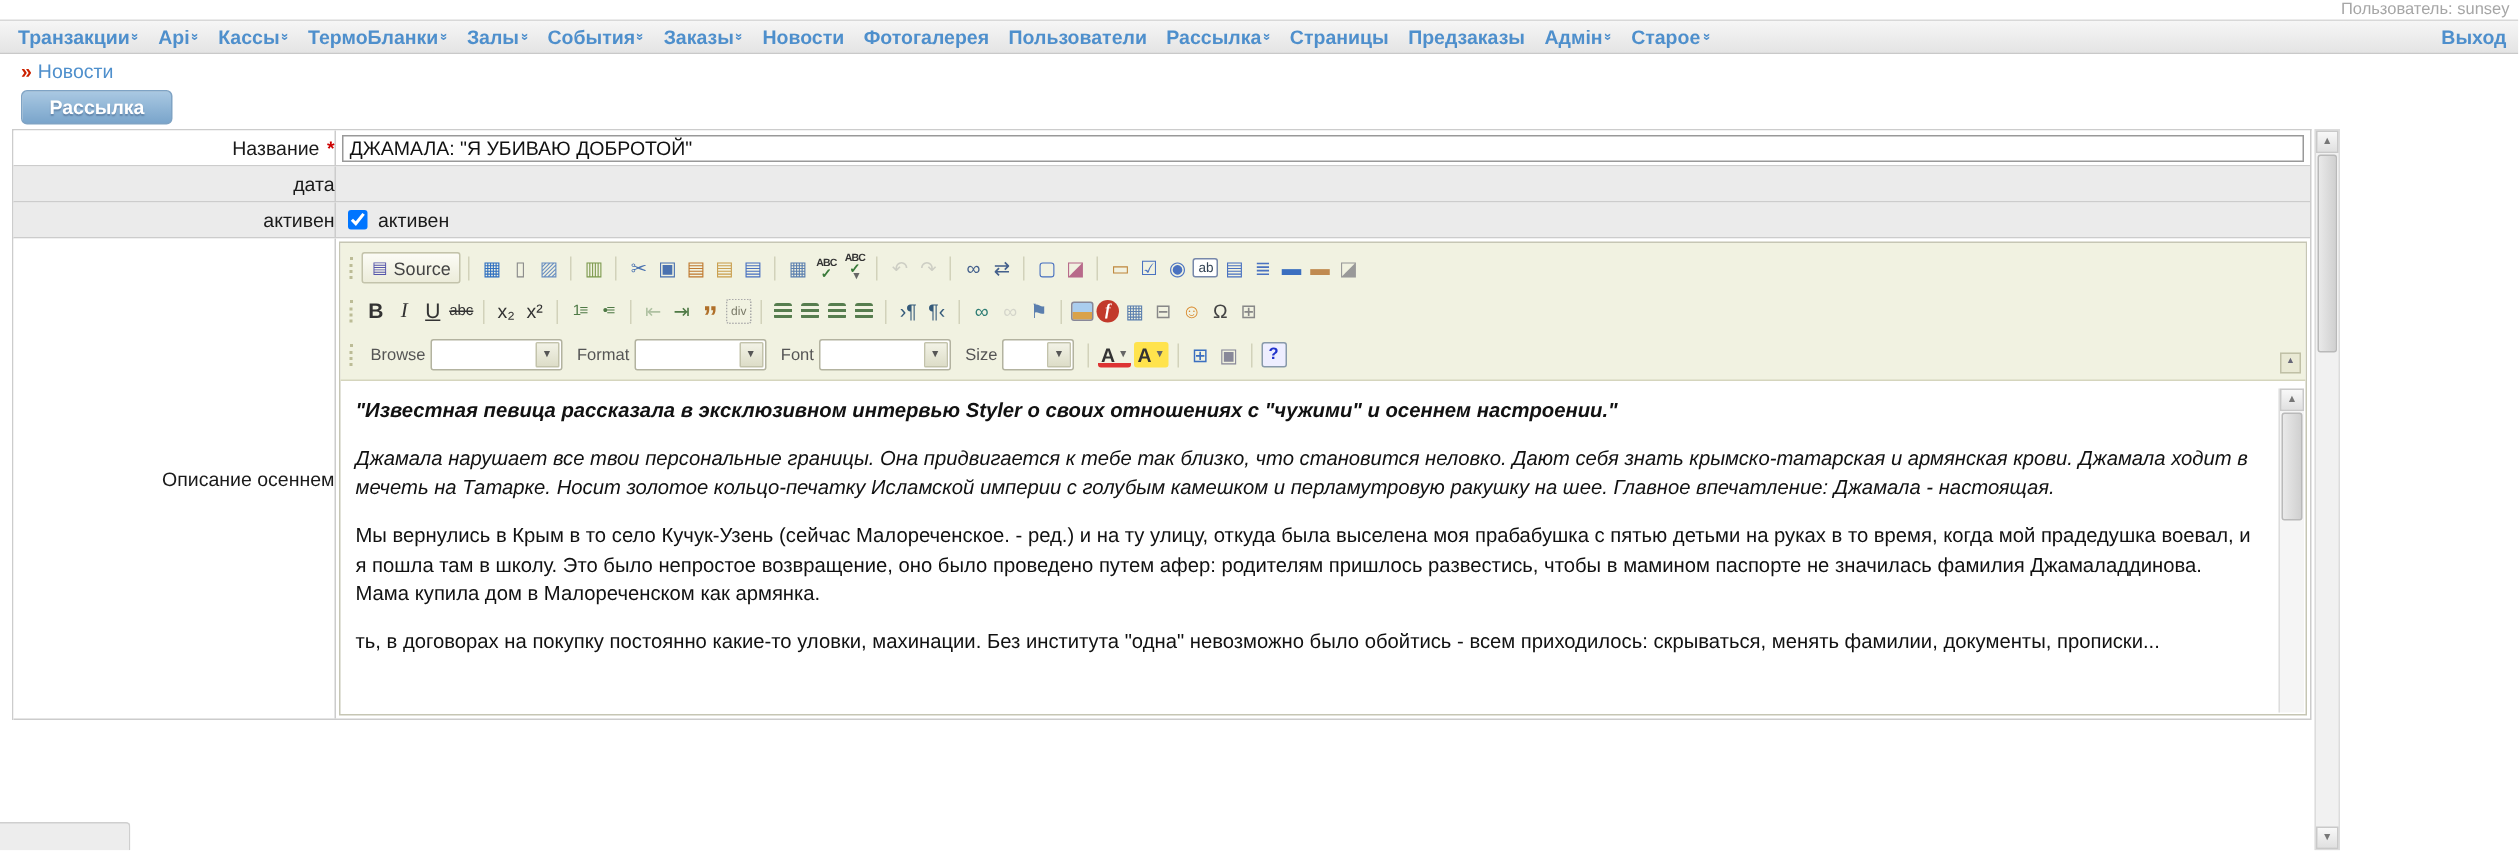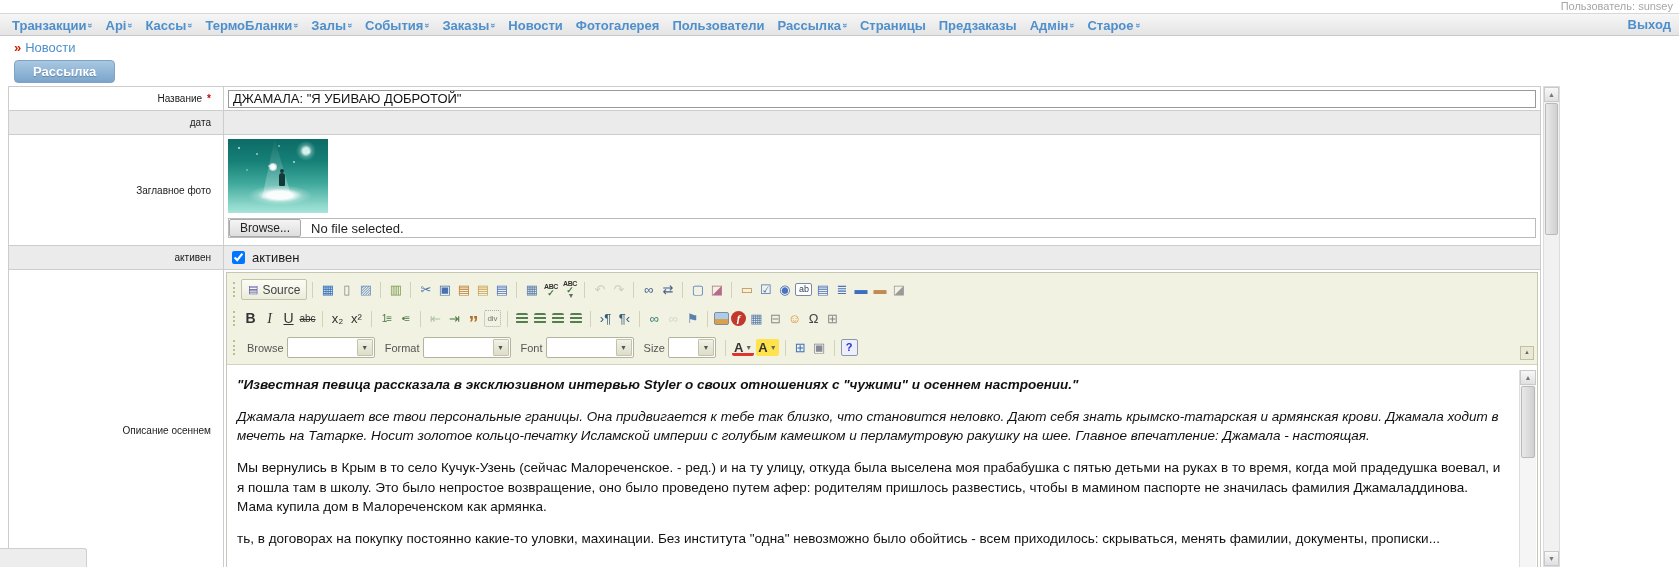--- a/index.html
+++ b/index.html
@@ -9,21 +9,21 @@
   .nav-item{color:#4e8fcc;font-weight:bold;font-size:13px;margin-right:13px;cursor:pointer}
   .chev{display:inline-block;transform:rotate(90deg);font-size:9px;margin-left:1px;vertical-align:2px}
   .logout{position:absolute;right:8px;top:0;color:#4e8fcc;font-weight:bold;font-size:13px;cursor:pointer}
   .crumb{position:absolute;top:40px;left:14px;font-size:13px}
   .crumb-arrow{color:#cc2200;font-weight:bold;margin-right:4px}
   .crumb-link{color:#4e8fcc;cursor:pointer;text-decoration:none}
   .savebtn{position:absolute;top:60px;left:14px;height:23px;padding:0 18px;font-size:13px;font-weight:bold;color:#fff;background:linear-gradient(#a9c8e2,#7aa5cb);border:1px solid #7fa3c4;border-radius:4px;font-family:inherit;cursor:pointer;text-shadow:0 1px 1px rgba(40,70,110,.4)}
   .formtable{position:absolute;top:86px;left:8px;width:1533px;border:1px solid #ccc;border-bottom:none;box-sizing:border-box}
   .frow{display:flex;border-bottom:1px solid #ccc;background:#fff}
   .frow.alt{background:#ebebeb}
-  .fl{width:215px;flex:0 0 215px;border-right:1px solid #ccc;box-sizing:border-box;display:flex;align-items:center;justify-content:flex-end;padding-right:12px;font-size:10px;color:#1a1a1a}
+  .fl{width:215px;flex:0 0 215px;border-right:1px solid #ccc;box-sizing:border-box;display:flex;align-items:center;justify-content:flex-end;font-size:13px;color:#1a1a1a}
   .fv{flex:1;position:relative;box-sizing:border-box;display:flex;align-items:center;padding:2px 4px;min-width:0}
   .r1{height:23px}.r2{height:23px}.r3{height:110px}.r4{height:23px}.r5{height:320px}
   .req{color:#c00;margin-left:5px;font-weight:bold}
   .titleinput{width:100%;height:18px;border:1px solid #999;font-size:13px;font-family:inherit;padding:0 4px;box-sizing:border-box;background:#fff;color:#111}
   .dateinput{width:190px;height:18px;border:1px solid #999;font-size:13px;font-family:inherit;padding:0 4px;box-sizing:border-box;background:#fff;color:#111}
   .calicon{display:inline-block;width:15px;height:15px;margin-left:8px;border:1px solid #b55;background-color:#fff;background-image:repeating-linear-gradient(90deg,rgba(200,70,60,.5) 0 1px,transparent 1px 4px),repeating-linear-gradient(0deg,rgba(200,70,60,.5) 0 1px,transparent 1px 4px),linear-gradient(#c54 0 4px,#fff 4px);cursor:pointer}
   .r3 .fv{flex-direction:column;align-items:flex-start;padding:4px}
   .thumb{width:100px;height:74px;position:relative;overflow:hidden;background:radial-gradient(circle at 78% 16%,rgba(235,255,250,.9) 0 3px,rgba(235,255,250,.25) 6px,transparent 10px),radial-gradient(ellipse 32px 10px at 52% 76%,rgba(255,255,255,.95) 0 40%,rgba(255,255,255,.25) 70%,transparent 100%),linear-gradient(180deg,#0c6b66 0%,#168077 30%,#3fa99c 60%,#8fd8cc 90%,#a8e4da 100%)}
   .beam{position:absolute;left:34%;top:0;width:30%;height:80%;background:linear-gradient(180deg,rgba(255,255,255,0),rgba(255,255,255,.35));clip-path:polygon(42% 0,0 100%,100% 100%)}
   .fig{position:absolute;left:51%;top:46%;width:6px;height:13px;background:#123a3a;border-radius:3px 3px 1px 1px}
@@ -109,37 +109,20 @@
         <input class="titleinput" value="ДЖАМАЛА: &quot;Я УБИВАЮ ДОБРОТОЙ&quot;" style="">
       </div>
     </div>
 
     <div class="frow r2 alt">
       <div class="fl">
         <span>дата</span>
       </div>
     </div>
 
-    <div class="frow r3">
-      <div class="fl">
-        <span>Заглавное фото</span>
-      </div>
-      <div class="fv">
-        <div class="thumb">
-          <span class="stars"></span>
-          <span class="beam"></span>
-          <span class="dot"></span>
-          <span class="fig"></span>
-        </div>
-        <div class="filebox">
-          <button class="browsebtn">Browse...</button>
-          <span class="nofile">No file selected.</span>
-        </div>
-      </div>
-    </div>
 
     <div class="frow r4 alt">
       <div class="fl">
         <span>активен</span>
       </div>
       <div class="fv">
         <input type="checkbox" checked="" style="">
         <span class="cblabel">активен</span>
       </div>
     </div>

